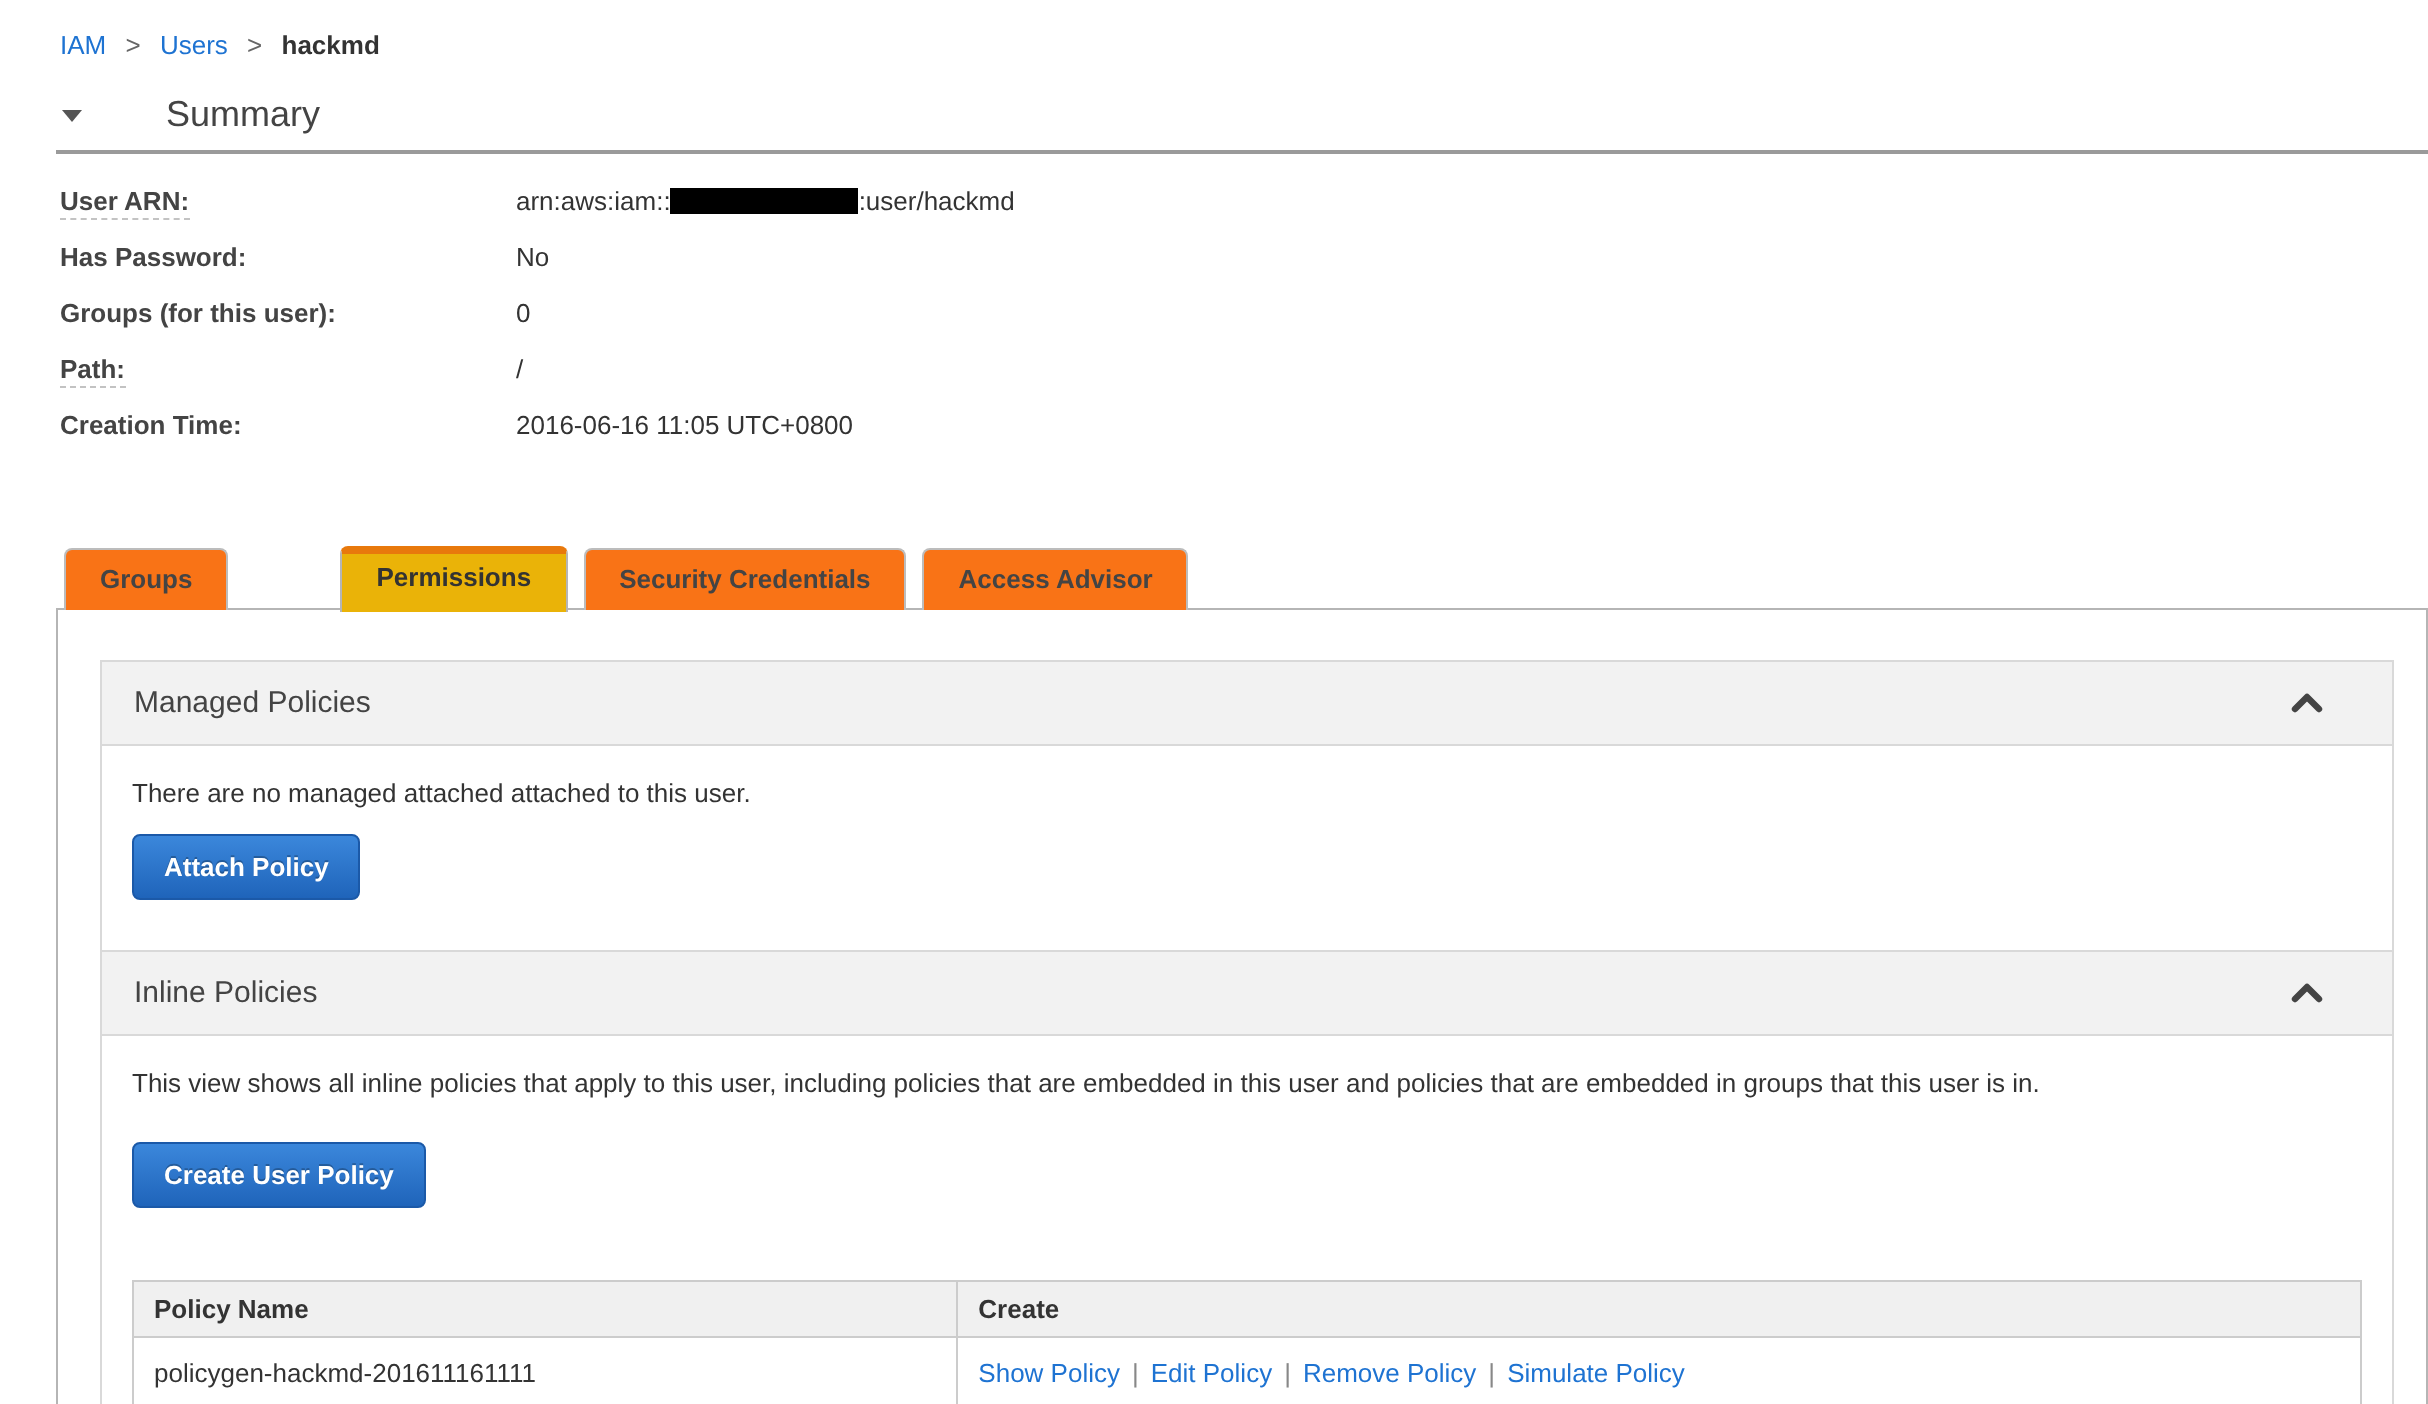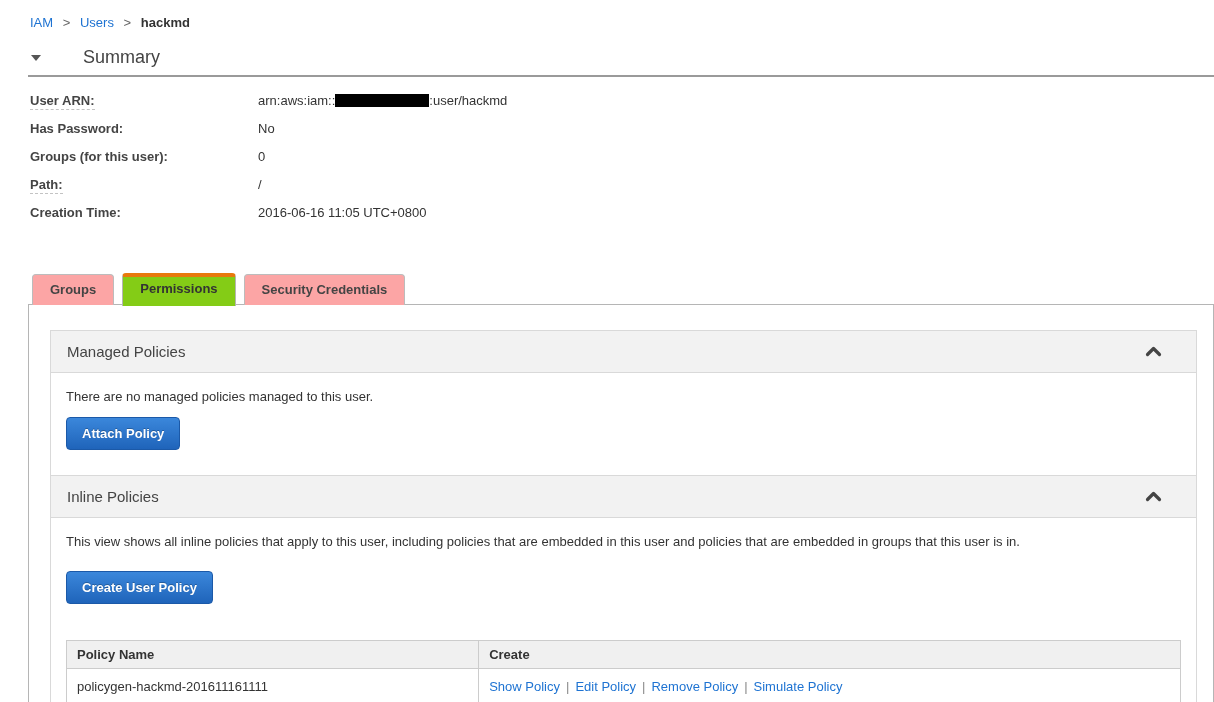--- a/index.html
+++ b/index.html
@@ -28,28 +28,28 @@
   .summary-table { margin: 9px 0 0 30px; }
   .srow { display: flex; align-items: center; height: 28px; }
   .slabel { width: 228px; font-weight: bold; color: #444; flex: none; }
   .slabel.dashed > span { border-bottom: 1px dashed #c3c3c3; padding-bottom: 1px; }
   .sval { color: #333; }
   .redacted { display: inline-block; width: 94px; height: 13px; background: #000; vertical-align: -2px; }
 
   
   .tabs { display: flex; align-items: flex-end; margin: 47px 0 -1px 32px; position: relative; z-index: 2; }
   .tab {
-    background: #fca5a5; border: 1px solid #bcbcbc; border-bottom: none;
+    background: #f97316; border: 1px solid #bcbcbc; border-bottom: none;
     border-radius: 4px 4px 0 0; padding: 7px 17px 8px; margin-right: 8px;
     font-weight: bold; color: #444; cursor: pointer; white-space: nowrap;
   }
   .tab--active {
-    background: #84cc16; border-color: #b5b5b5;
+    background: #eab308; border-color: #b5b5b5;
     border-top: 4px solid #e8790c; padding-top: 4px; padding-bottom: 10px;
-    margin-bottom: -1px; color: #333;
+    margin-bottom: -1px; color: #333; margin-left: 48px;
   }
 
   
   .panel {
     margin-left: 28px; background: #fff;
     border: 1px solid #b5b5b5;
     padding: 25px 16px 9px 21px;
     position: relative; z-index: 1;
     min-height: 400px;
   }
@@ -126,35 +126,36 @@
   <div class="srow">
     <div class="slabel"><span>Creation Time:</span></div>
     <div class="sval">2016-06-16 11:05 UTC+0800</div>
   </div>
 </div>
 
 <div class="tabs">
   <div class="tab">Groups</div>
   <div class="tab tab--active">Permissions</div>
   <div class="tab">Security Credentials</div>
+  <div class="tab">Access Advisor</div>
 </div>
 
 <div class="panel">
   <div class="accordion">
 
     <div class="acc-header">
       <span>Managed Policies</span>
       <span class="chev">
         <svg width="17" height="11" viewBox="0 0 17 11">
             <path d="M2.5 8.5 L8.5 2.5 L14.5 8.5" fill="none" stroke="#444" stroke-width="3.2" stroke-linecap="round" stroke-linejoin="round"></path>
           </svg>
       </span>
     </div>
     <div class="acc-body">
-      <p class="body-text">There are no managed policies managed to this user.</p>
+      <p class="body-text">There are no managed attached attached to this user.</p>
       <span class="btn-primary">Attach Policy</span>
     </div>
 
     <div class="acc-header">
       <span>Inline Policies</span>
       <span class="chev">
         <svg width="17" height="11" viewBox="0 0 17 11">
             <path d="M2.5 8.5 L8.5 2.5 L14.5 8.5" fill="none" stroke="#444" stroke-width="3.2" stroke-linecap="round" stroke-linejoin="round"></path>
           </svg>
       </span>

